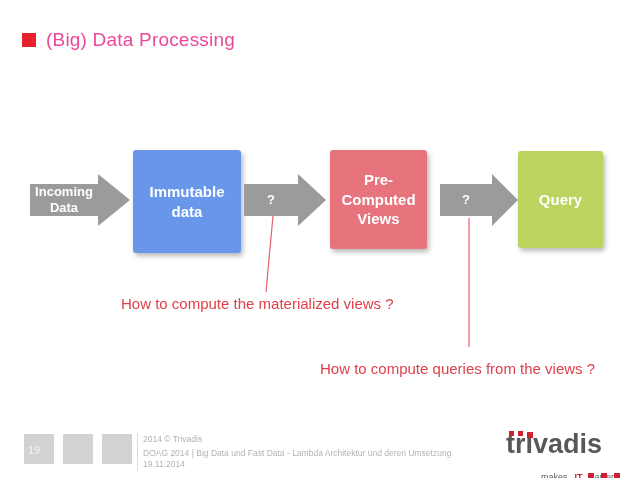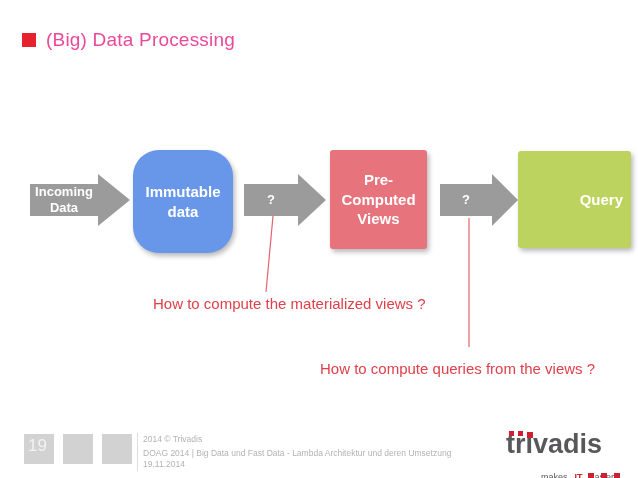--- a/index.html
+++ b/index.html
@@ -12,50 +12,50 @@
   .title-row{position:absolute;left:22px;top:29px;display:flex;align-items:center;}
   .title-bullet{width:14px;height:14px;background:#E8212E;margin-right:10px;flex:0 0 auto;}
   .title-text{font-size:19px;color:#ec4899;letter-spacing:0.2px;}
 
   
   .dbox{
     position:absolute;border-radius:3px;color:#ffffff;font-weight:bold;font-size:15px;
     display:flex;align-items:center;justify-content:center;text-align:center;
     line-height:1.3;box-shadow:2px 3px 5px rgba(0,0,0,0.28);padding:0 8px;box-sizing:border-box;
   }
-  .box-blue {left:133px;top:150px;width:100px;height:103px;background:#6897EA;border-radius:26px;}
+  .box-blue {left:133px;top:150px;width:108px;height:103px;background:#6897EA;}
   .box-red  {left:330px;top:150px;width:97px; height:99px; background:#E7737D;}
-  .box-green{left:518px;top:151px;width:113px; height:97px; background:#BCD35F;justify-content:flex-end;}
+  .box-green{left:518px;top:151px;width:85px; height:97px; background:#BCD35F;}
 
   
   .arrow{position:absolute;top:174px;height:52px;display:flex;align-items:center;}
   .arrow-body{
     background:#9B9B9B;height:32px;display:flex;align-items:center;justify-content:center;
   }
   .arrow-head{
     width:0;height:0;border-top:26px solid transparent;border-bottom:26px solid transparent;
     border-left:28px solid #9B9B9B;flex:0 0 auto;
   }
   .arrow-label{color:#ffffff;font-weight:bold;font-size:13px;line-height:1.2;text-align:center;}
   .arrow-1{left:30px;}  .arrow-1 .arrow-body{width:68px;} .arrow-1 .arrow-head{border-left-width:32px;}
   .arrow-2{left:244px;} .arrow-2 .arrow-body{width:54px;}
   .arrow-3{left:440px;} .arrow-3 .arrow-body{width:52px;} .arrow-3 .arrow-head{border-left-width:26px;}
 
   
   .connectors{position:absolute;left:0;top:0;width:638px;height:478px;pointer-events:none;}
 
   
   .ann{position:absolute;color:#DF404A;font-size:15px;white-space:nowrap;}
-  .ann-1{left:121px;top:295px;margin-left:32px;}
+  .ann-1{left:121px;top:295px;}
   .ann-2{left:320px;top:360px;}
 
   
   .fsq{position:absolute;top:434px;width:30px;height:30px;background:#D2D2D2;box-sizing:border-box;}
   .fsq-1{left:24px;} .fsq-2{left:63px;} .fsq-3{left:102px;}
-  .page-num{display:block;color:#F2F2F2;font-size:17px;padding:2px 0 0 4px;}
+  .page-num{display:block;color:#F2F2F2;font-size:11px;padding:10px 0 0 4px;}
   .fdivider{position:absolute;left:137px;top:433px;width:1px;height:38px;background:#DCDCDC;}
   .ftext{position:absolute;left:143px;color:#B3B3B3;font-size:8.5px;white-space:nowrap;}
   .ft-copyright{top:434px;}
   .ft-title{top:448px;}
   .ft-date{top:459px;}
 
   
   .logo{position:absolute;left:506px;top:431px;width:122px;height:42px;}
   .logo-brand{position:relative;font-size:27px;font-weight:bold;color:#58585A;line-height:1;letter-spacing:0px;}
   .logo-sq{position:absolute;width:5px;height:5px;background:#CE2030;top:0px;}

